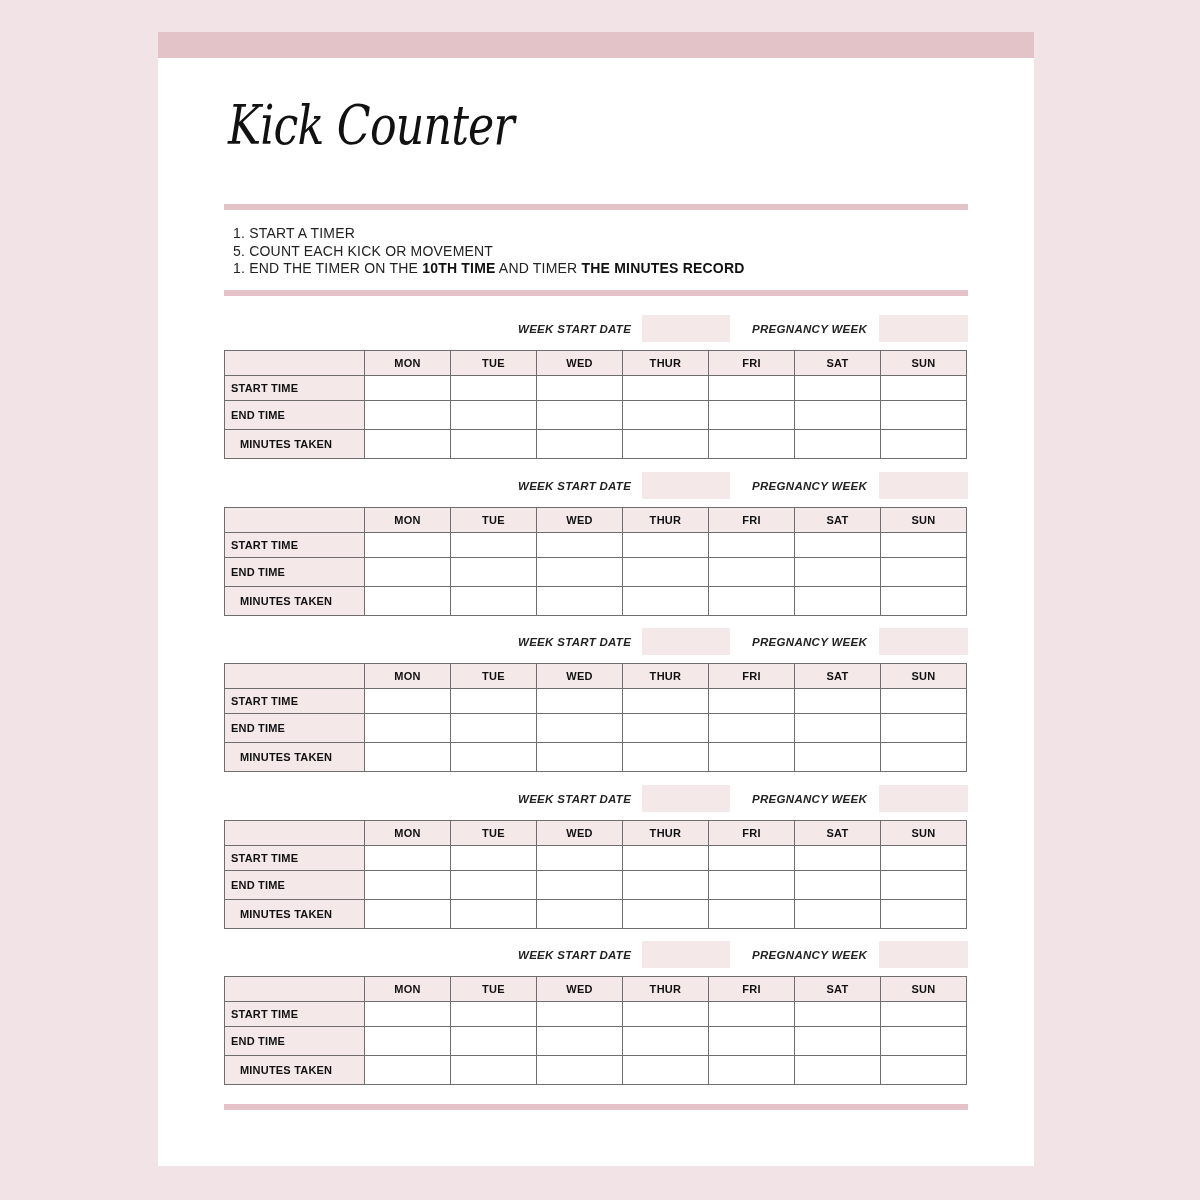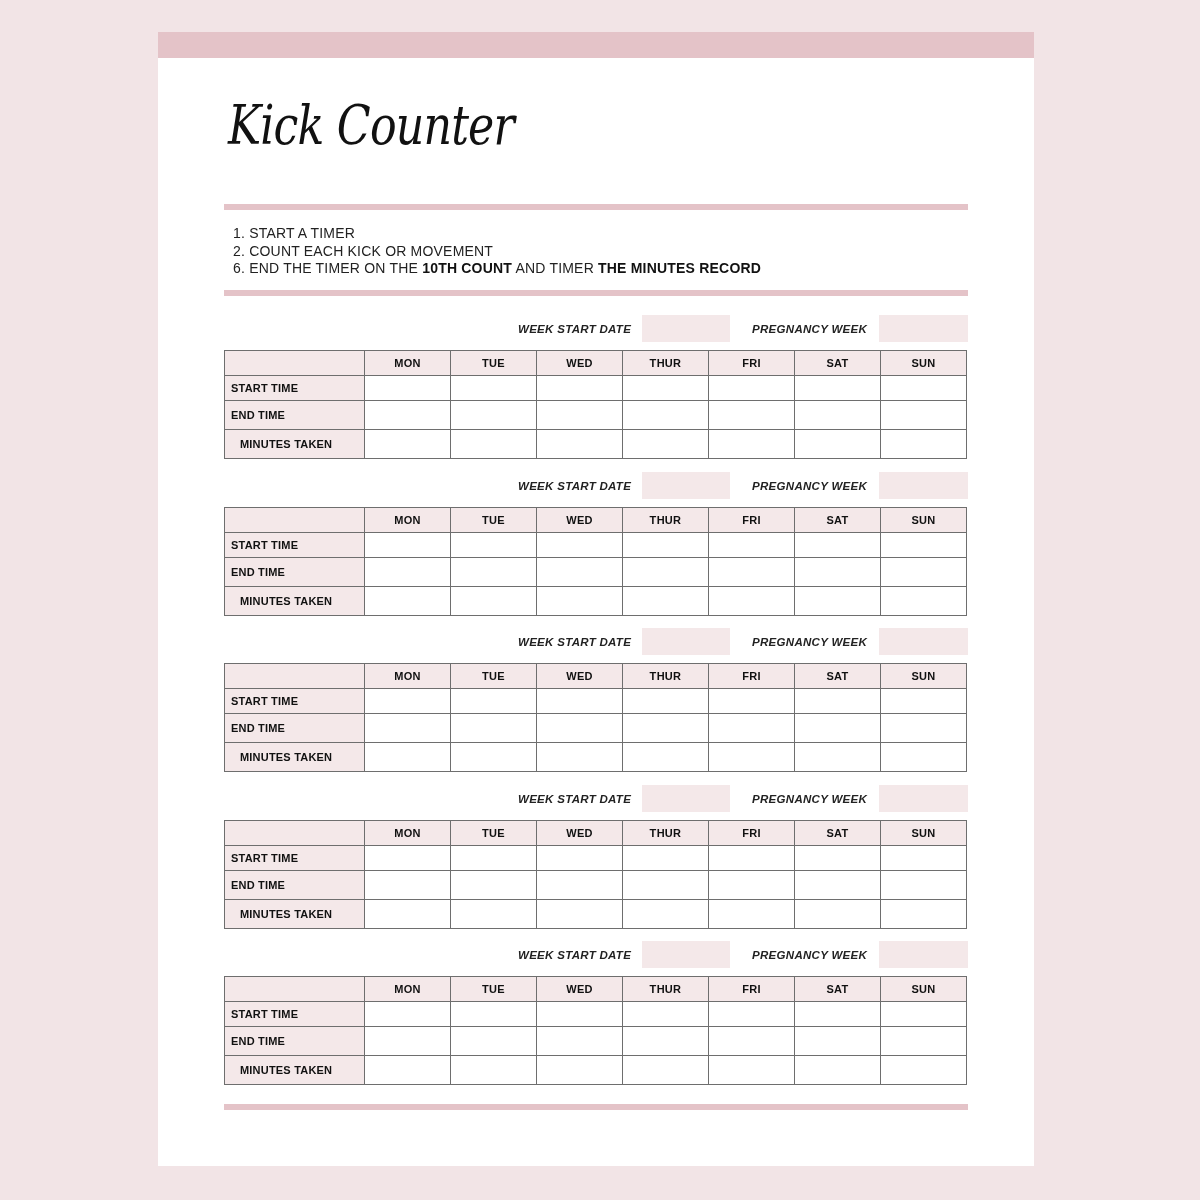--- a/index.html
+++ b/index.html
@@ -103,22 +103,22 @@
 
 <div class="page">
   <div class="top-band"></div>
 
   <div class="title">Kick Counter</div>
 
   <div class="rule" style="top:172px;"></div>
 
   <ul class="instructions">
     <li>1. START A TIMER</li>
-    <li>2. COUNT EACH KICK OR MOVEMENT</li>
-    <li><span>6. END THE TIMER ON THE </span><b>10TH COUNT</b><span> AND TIMER </span><b>THE MINUTES RECORD</b></li>
+    <li>5. COUNT EACH KICK OR MOVEMENT</li>
+    <li><span>1. END THE TIMER ON THE </span><b>10TH TIME</b><span> AND TIMER </span><b>THE MINUTES RECORD</b></li>
   </ul>
 
   <div class="rule" style="top:258px;"></div>
 
   <div id="weeks-container">
       <div class="week-block" style="top: 283px;">
     <div class="meta-row">
       <span class="meta-label lbl-wsd">WEEK START DATE</span>
       <div class="meta-box box-wsd"></div>
       <span class="meta-label lbl-pw">PREGNANCY WEEK</span>

